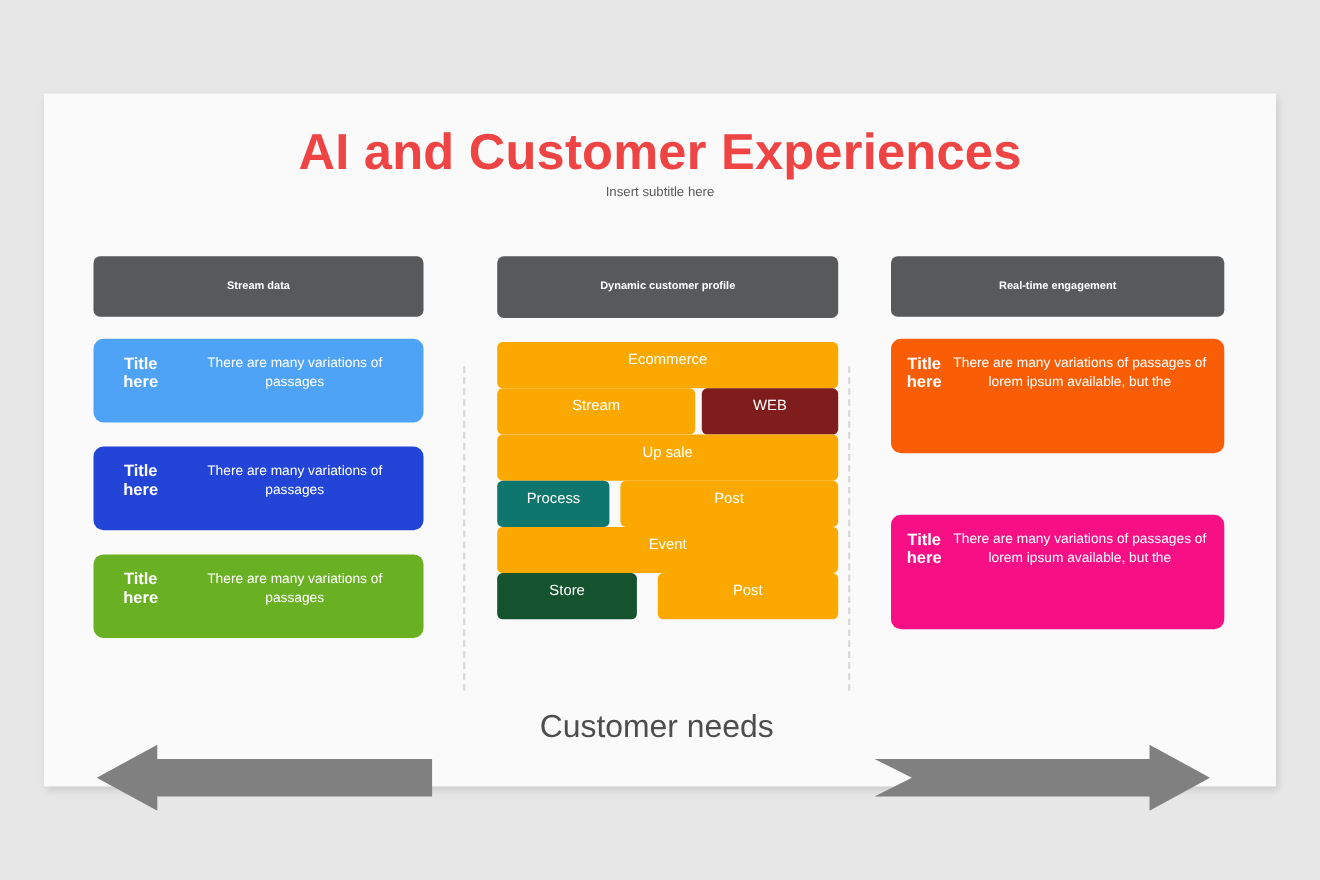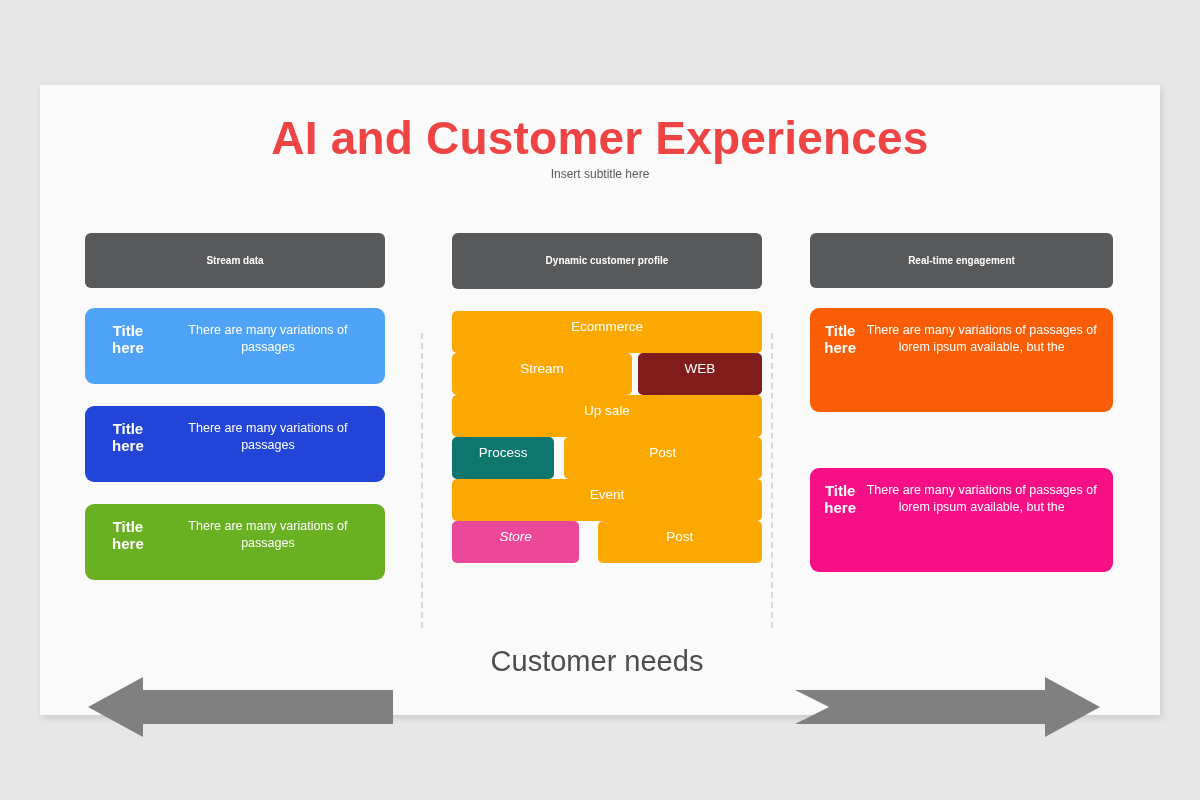--- a/index.html
+++ b/index.html
@@ -174,21 +174,21 @@
           <div class="tag" style="width: 100%; background: rgb(251, 169, 0);">Up sale</div>
         </div>
         <div class="tag-row">
           <div class="tag" style="width: 33%; background: #0f766e;">Process</div>
           <div class="tag" style="width: 64%; background: rgb(251, 169, 0); margin-left: 3%;">Post</div>
         </div>
         <div class="tag-row">
           <div class="tag" style="width: 100%; background: rgb(251, 169, 0);">Event</div>
         </div>
         <div class="tag-row">
-          <div class="tag" style="width: 41%; background: #ec4899; font-style: italic;">Store</div>
+          <div class="tag" style="width: 41%; background: #14532d;">Store</div>
           <div class="tag" style="width: 53%; background: rgb(251, 169, 0); margin-left: 6%;">Post</div>
         </div>
       </div>
   </div>
 
   <div class="column" id="col-right">
     <div class="col-header">Real-time engagement</div>
     <div class="cards" id="right-cards">
         <div class="big-card" style="background: rgb(249, 94, 6);">
           <div class="bc-title">Title here</div>

